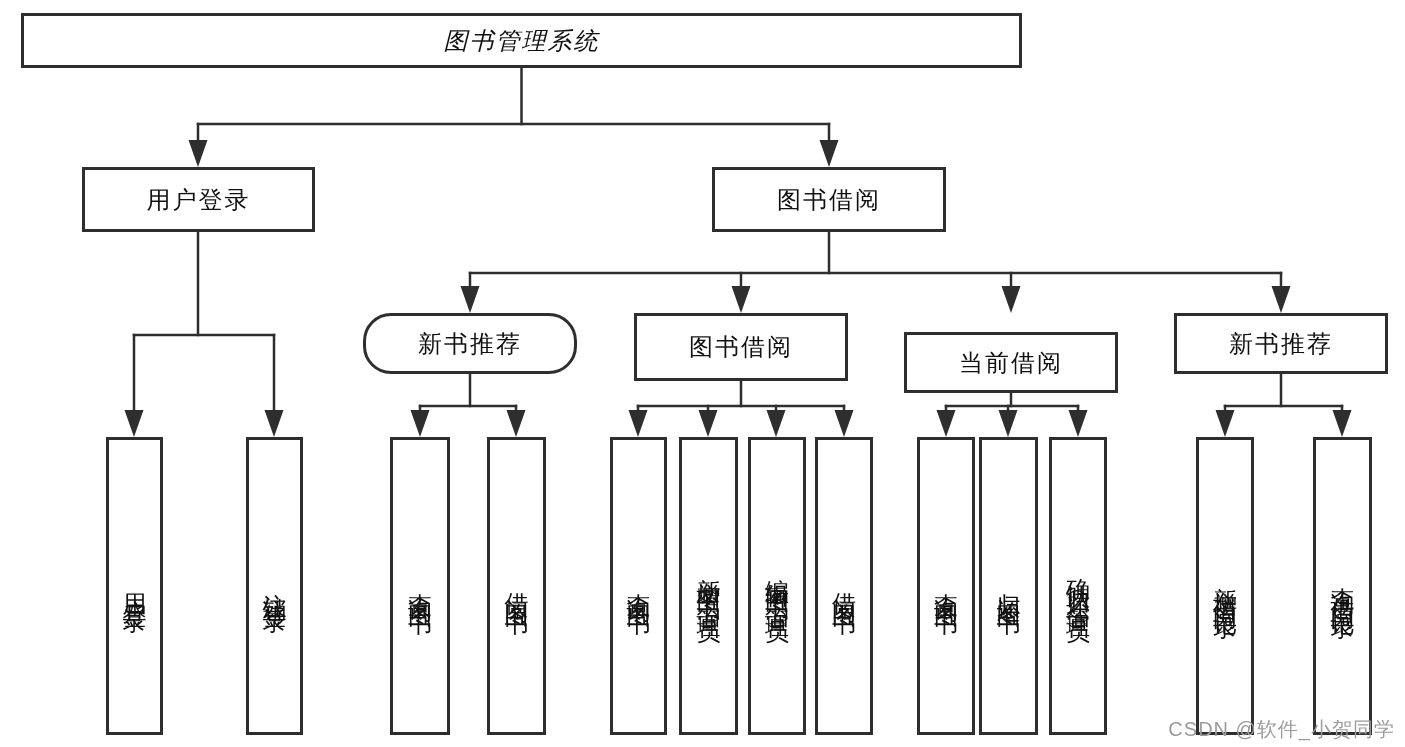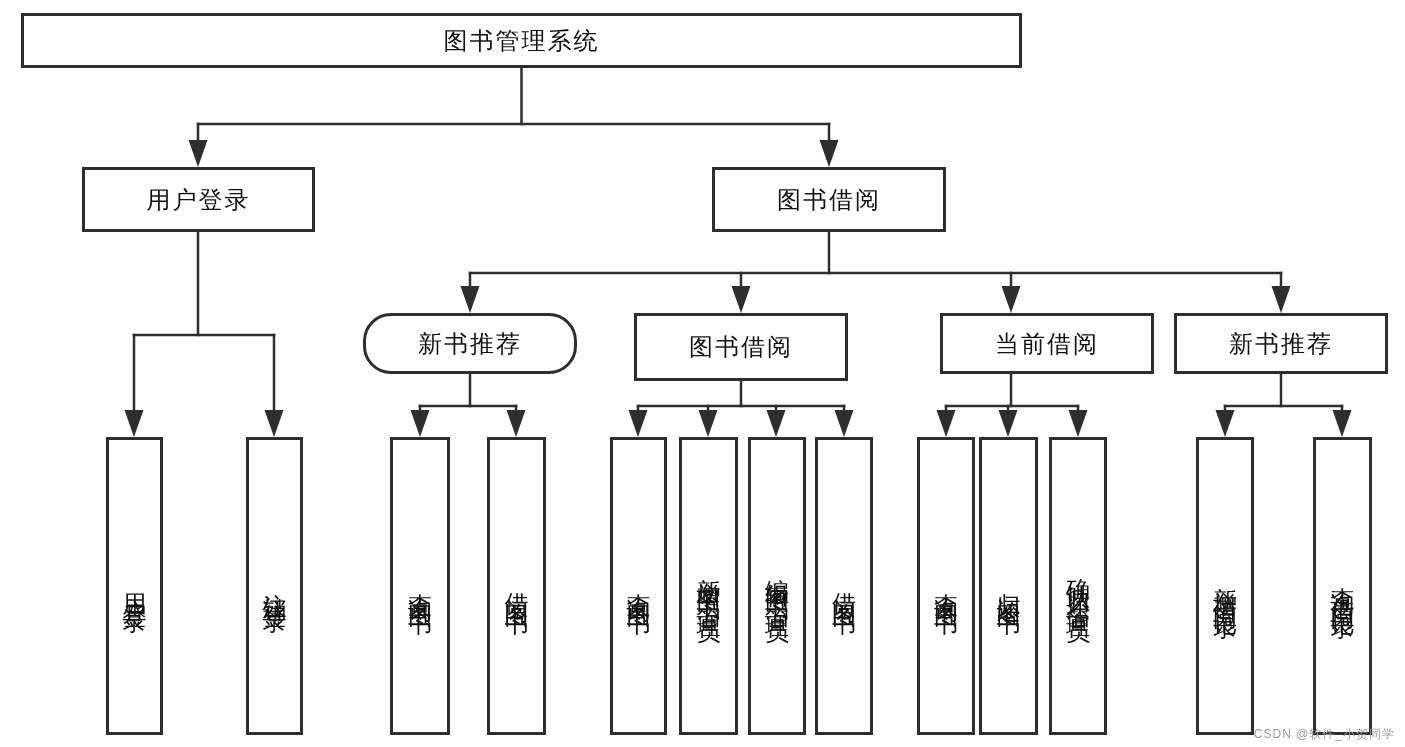--- a/index.html
+++ b/index.html
@@ -33,21 +33,21 @@
     writing-mode:vertical-rl;
     text-orientation:mixed;
     letter-spacing:6px;
     white-space:normal;
     font-size:24px;
   }
   .watermark{
     position:absolute;
     right:10px;bottom:4px;
     color:var(--wm);
-    font-size:12px;
+    font-size:20px;
     letter-spacing:1px;
     z-index:5;
   }
 </style>
 </head>
 <body>
 
 <div class="stage">
 
   <svg class="wires" viewBox="0 0 1405 747" xmlns="http://www.w3.org/2000/svg">
@@ -98,28 +98,28 @@
       <polygon points="698.5,410 717.5,410 708,437" fill="#2e2e2e"></polygon>
       <polygon points="766.5,410 785.5,410 776,437" fill="#2e2e2e"></polygon>
       <polygon points="834.5,410 853.5,410 844,437" fill="#2e2e2e"></polygon>
       <polygon points="936.5,410 955.5,410 946,437" fill="#2e2e2e"></polygon>
       <polygon points="998.5,410 1017.5,410 1008,437" fill="#2e2e2e"></polygon>
       <polygon points="1068.5,410 1087.5,410 1078,437" fill="#2e2e2e"></polygon>
       <polygon points="1215.5,410 1234.5,410 1225,437" fill="#2e2e2e"></polygon>
       <polygon points="1332.5,410 1351.5,410 1342,437" fill="#2e2e2e"></polygon>
     </svg>
 
-  <div class="box" style="left:21px;top:13px;width:1001px;height:55px;">图书管理系统</div>
+  <div class="box" style="left:21px;top:13px;width:1001px;height:55px;font-style:italic;">图书管理系统</div>
 
   <div class="box" style="left:82px;top:167px;width:233px;height:65px;">用户登录</div>
   <div class="box" style="left:712px;top:167px;width:234px;height:65px;">图书借阅</div>
 
   <div class="box" style="left:363px;top:313px;width:214px;height:61px;border-radius:28px;">新书推荐</div>
   <div class="box" style="left:634px;top:313px;width:214px;height:68px;">图书借阅</div>
-  <div class="box" style="left:904px;top:313px;width:214px;height:61px;margin-left:36px;">当前借阅</div>
+  <div class="box" style="left:904px;top:332px;width:214px;height:61px;">当前借阅</div>
   <div class="box" style="left:1174px;top:313px;width:214px;height:61px;">新书推荐</div>
 
   <div class="box leaf" style="left:106px;top:437px;width:57px;height:298px;">用户登录</div>
   <div class="box leaf" style="left:246px;top:437px;width:57px;height:298px;">注销登录</div>
 
   <div class="box leaf" style="left:390px;top:437px;width:60px;height:298px;">查询图书</div>
   <div class="box leaf" style="left:487px;top:437px;width:59px;height:298px;">借阅图书</div>
 
   <div class="box leaf" style="left:610px;top:437px;width:57px;height:298px;">查询图书</div>
   <div class="box leaf" style="left:679px;top:437px;width:59px;height:298px;">新增图书（管理员）</div>

